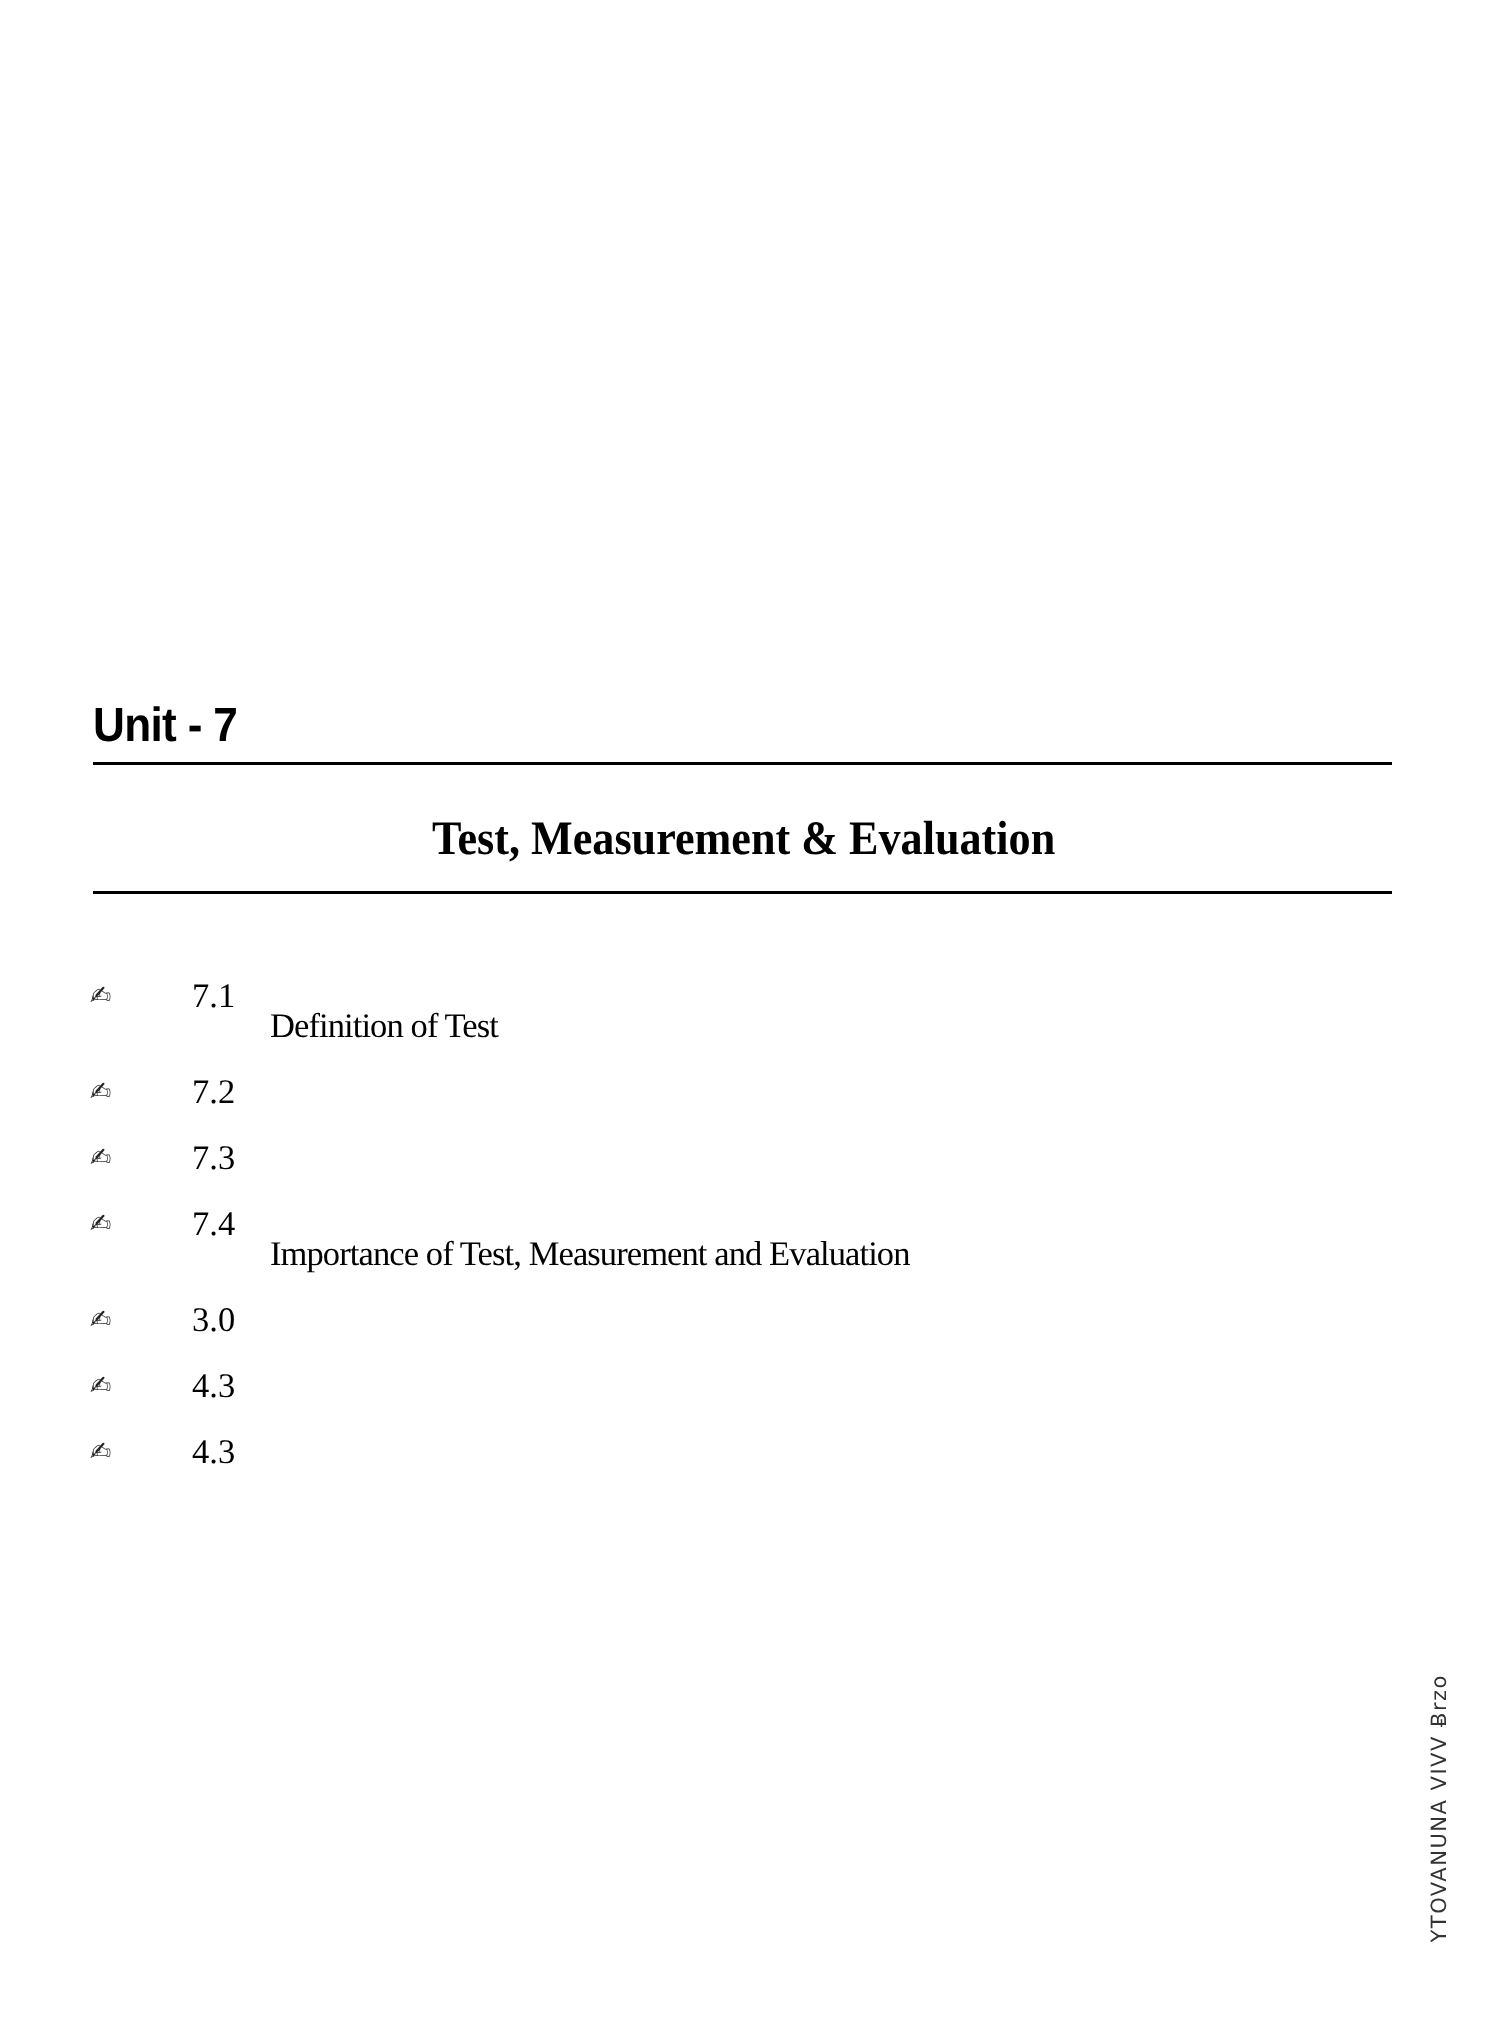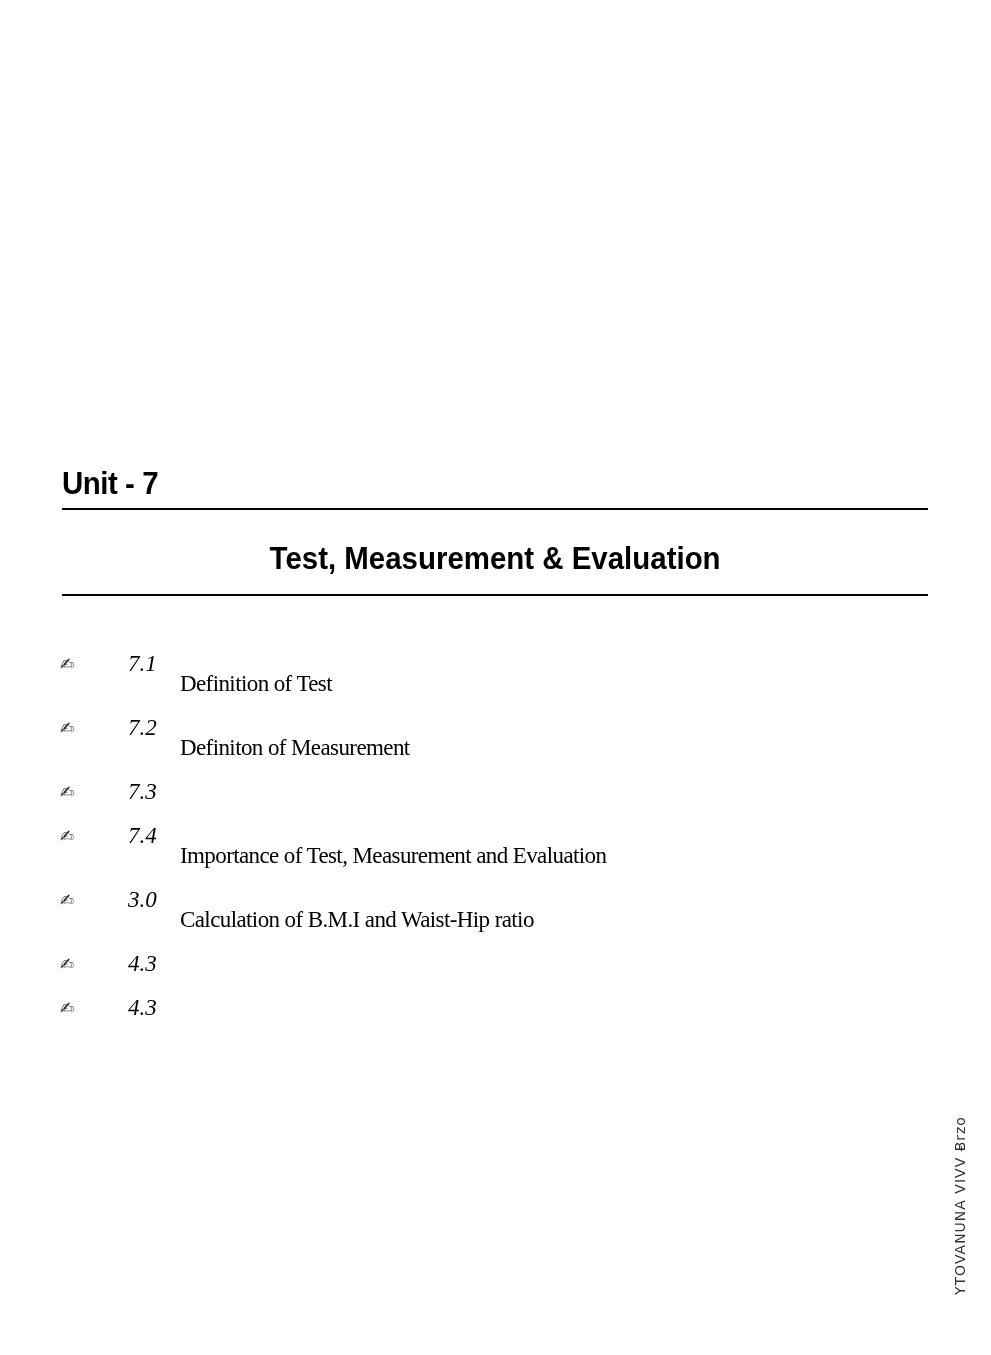--- a/index.html
+++ b/index.html
@@ -34,21 +34,21 @@
       background: #000000;
     }
     .rule.top { top: 508px; }
     .rule.bottom { top: 594px; }
     .chapter-title {
       position: absolute;
       left: 0;
       width: 991px;
       top: 537px;
       text-align: center;
-      font-family: Liberation Sans, sans-serif;
+      font-family: Liberation Serif, serif;
       font-weight: bold;
       font-size: 32px;
       line-height: 42px;
     }
     .chapter-title span {
       display: inline-block;
       transform: scaleX(0.92);
     }
     .toc {
       position: absolute;
@@ -70,21 +70,20 @@
       width: 68px;
       flex: 0 0 68px;
       font-family: "DejaVu Sans", sans-serif;
       font-size: 17px;
       line-height: 36px;
       color: #222222;
     }
     .toc-num {
       width: 52px;
       flex: 0 0 52px;
-      font-style: italic;
     }
     .toc-text {
       flex: 1 1 auto;
       letter-spacing: -0.6px;
       margin-top: 20px;
     }
     .side-strip {
       position: absolute;
       left: 952px;
       top: 1115px;
@@ -112,35 +111,33 @@
 
 <div class="toc">
   <div class="toc-item">
     <span class="toc-icon">✍</span>
     <span class="toc-num">7.1</span>
     <span class="toc-text">Definition of Test</span>
   </div>
   <div class="toc-item">
     <span class="toc-icon">✍</span>
     <span class="toc-num">7.2</span>
-    <span class="toc-text">Definiton of Measurement</span>
   </div>
   <div class="toc-item">
     <span class="toc-icon">✍</span>
     <span class="toc-num">7.3</span>
   </div>
   <div class="toc-item">
     <span class="toc-icon">✍</span>
     <span class="toc-num">7.4</span>
     <span class="toc-text">Importance of Test, Measurement and Evaluation</span>
   </div>
   <div class="toc-item">
     <span class="toc-icon">✍</span>
     <span class="toc-num">3.0</span>
-    <span class="toc-text">Calculation of B.M.I and Waist-Hip ratio</span>
   </div>
   <div class="toc-item">
     <span class="toc-icon">✍</span>
     <span class="toc-num">4.3</span>
   </div>
   <div class="toc-item">
     <span class="toc-icon">✍</span>
     <span class="toc-num">4.3</span>
   </div>
 </div>

